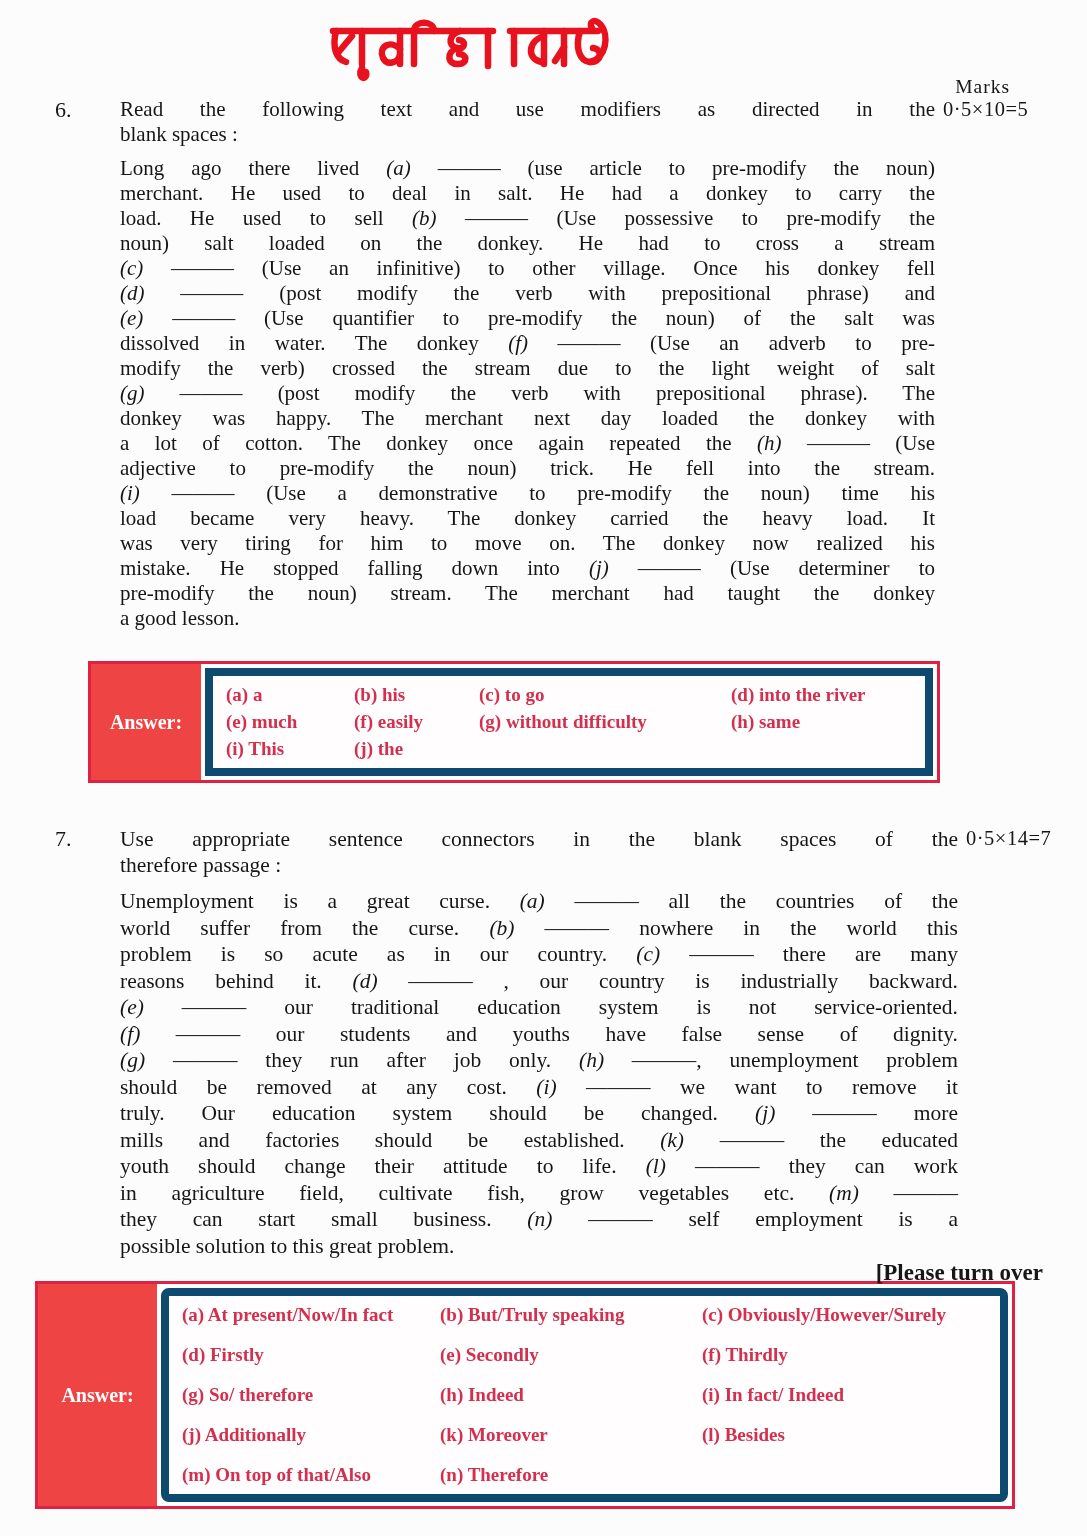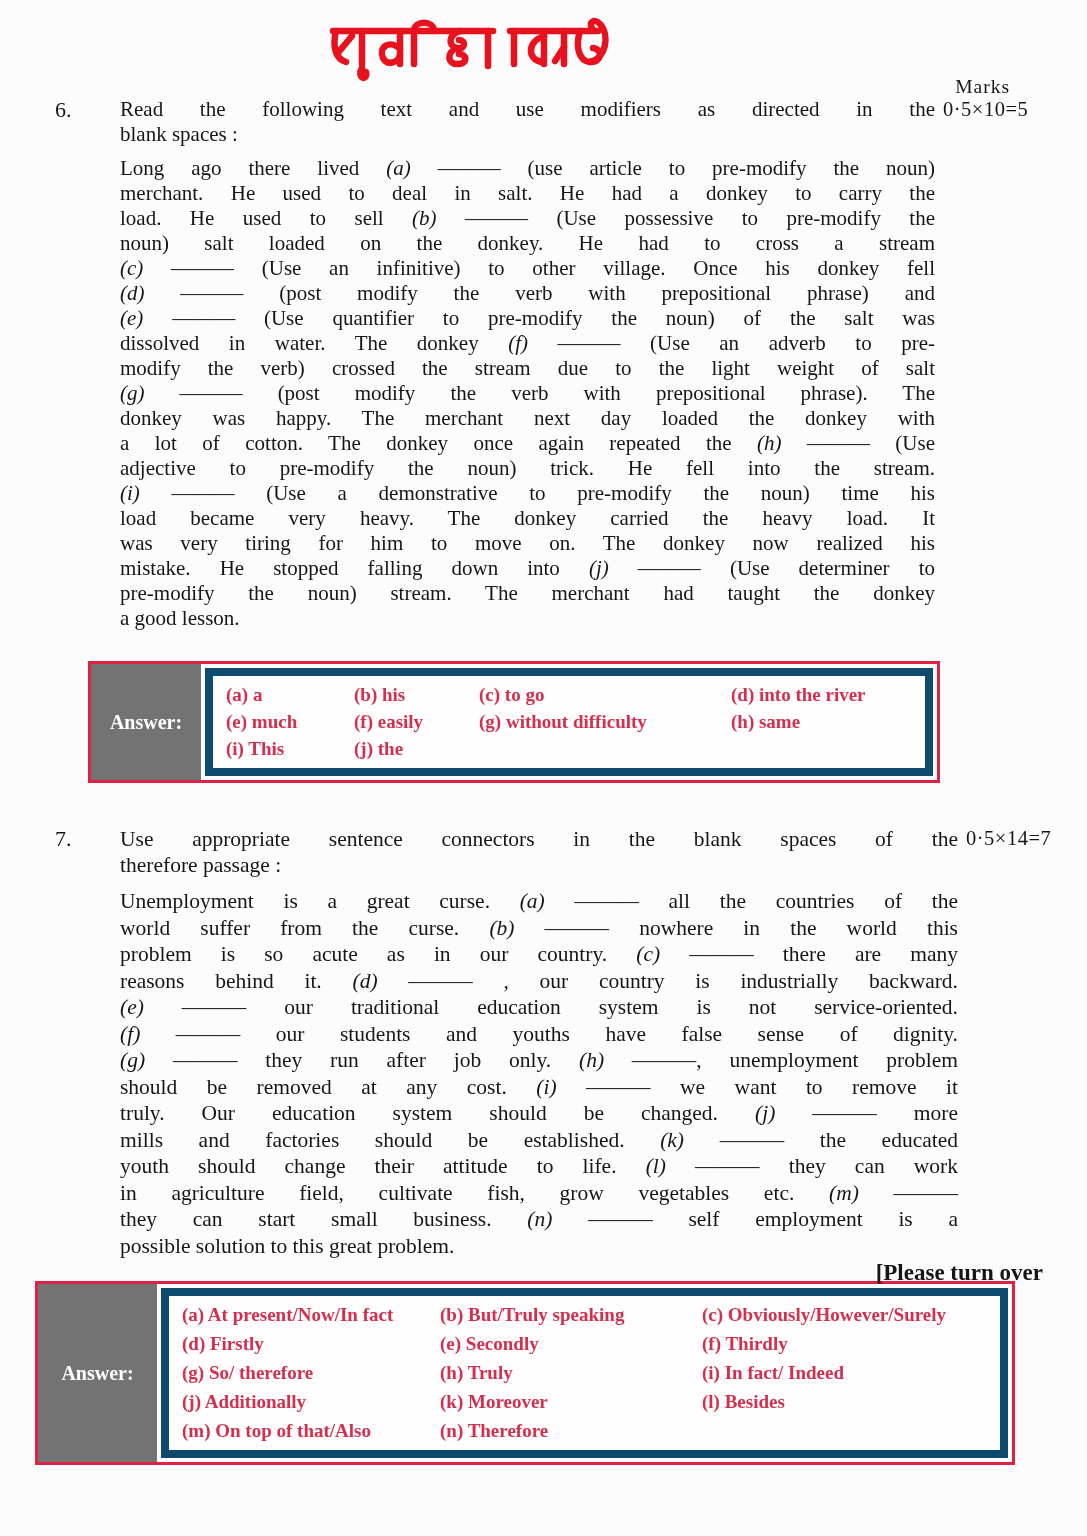--- a/index.html
+++ b/index.html
@@ -30,31 +30,31 @@
   .passage .pline { text-align:justify; text-align-last:justify; }
   .passage .pline:last-child { text-align-last:left; }
   .passage6 { margin-top:9px; width:815px; font-size:21px; line-height:25px; }
   .passage7 { margin-top:10px; width:838px; font-size:21.5px; line-height:26.5px; }
   .pline i { font-style:italic; }
 
   .answer-box { display:flex; border:3.5px solid #df2144; background:#fffdfd; }
   .box6 { margin:30px 0 0 88px; width:852px; }
   .box7 { margin:-5px 0 0 35px; width:980px; }
   .answer-label {
-    flex:none; background:#737373; color:#ffffff; display:flex; align-items:center; justify-content:center;
+    flex:none; background:#ef4444; color:#ffffff; display:flex; align-items:center; justify-content:center;
     font-weight:bold; font-size:20px; font-family:"Liberation Serif", serif;
   }
   .box6 .answer-label { width:110px; }
   .box7 .answer-label { width:119px; }
   .answer-grid {
     flex:1; border:8px solid #0c4a6e; margin:4px; padding:7px 8px 7px 13px;
     display:grid; align-content:center; row-gap:3px;
   }
   .grid6 { grid-template-columns:128px 125px 252px 1fr; }
-  .grid7 { grid-template-columns:258px 262px 1fr; row-gap:5px; }
+  .grid7 { grid-template-columns:258px 262px 1fr; row-gap:16px;border-radius:8px; }
   .acell { color:#d2304e; font-weight:bold; font-size:19px; line-height:24px; white-space:nowrap; }
 
   .section7 { margin-top:44px; }
   .turnover { text-align:right; padding-right:44px; font-weight:bold; font-size:23px; line-height:26px; margin-top:1px; }
 </style>
 </head>
 <body>
 
 <div class="page">
 
@@ -168,21 +168,21 @@
   <div class="answer-box box7">
     <div class="answer-label">Answer:</div>
     <div class="answer-grid grid7">
         <div class="acell">(a) At present/Now/In fact</div>
         <div class="acell">(b) But/Truly speaking</div>
         <div class="acell">(c) Obviously/However/Surely</div>
         <div class="acell">(d) Firstly</div>
         <div class="acell">(e) Secondly</div>
         <div class="acell">(f) Thirdly</div>
         <div class="acell">(g) So/ therefore</div>
-        <div class="acell">(h) Truly</div>
+        <div class="acell">(h) Indeed</div>
         <div class="acell">(i) In fact/ Indeed</div>
         <div class="acell">(j) Additionally</div>
         <div class="acell">(k) Moreover</div>
         <div class="acell">(l) Besides</div>
         <div class="acell">(m) On top of that/Also</div>
         <div class="acell">(n) Therefore</div>
       </div>
   </div>
 
 </div>

